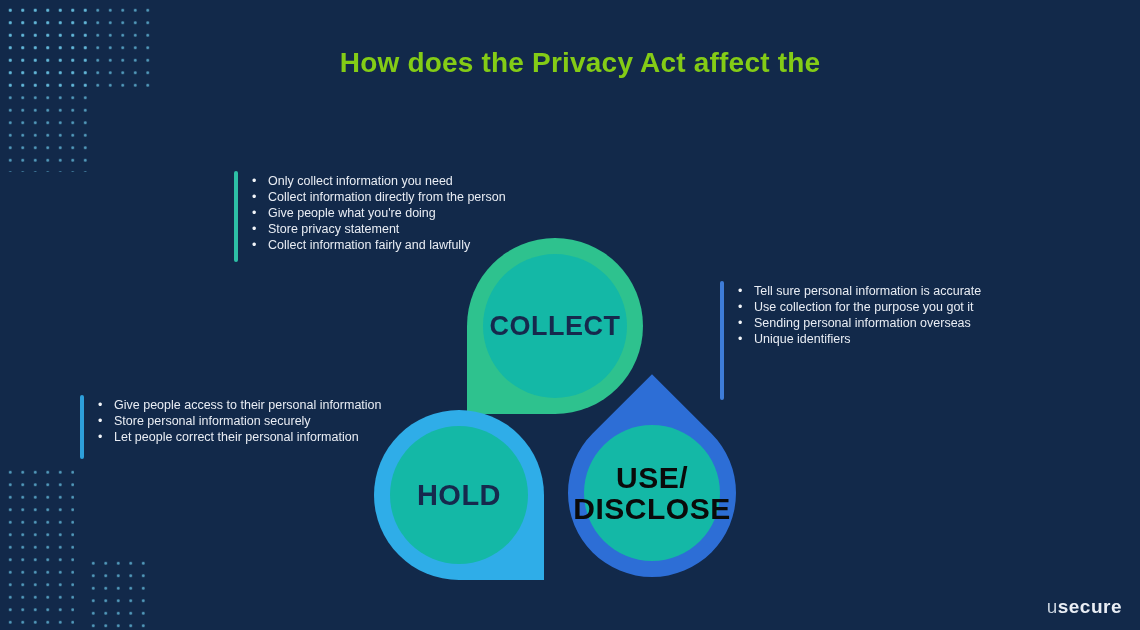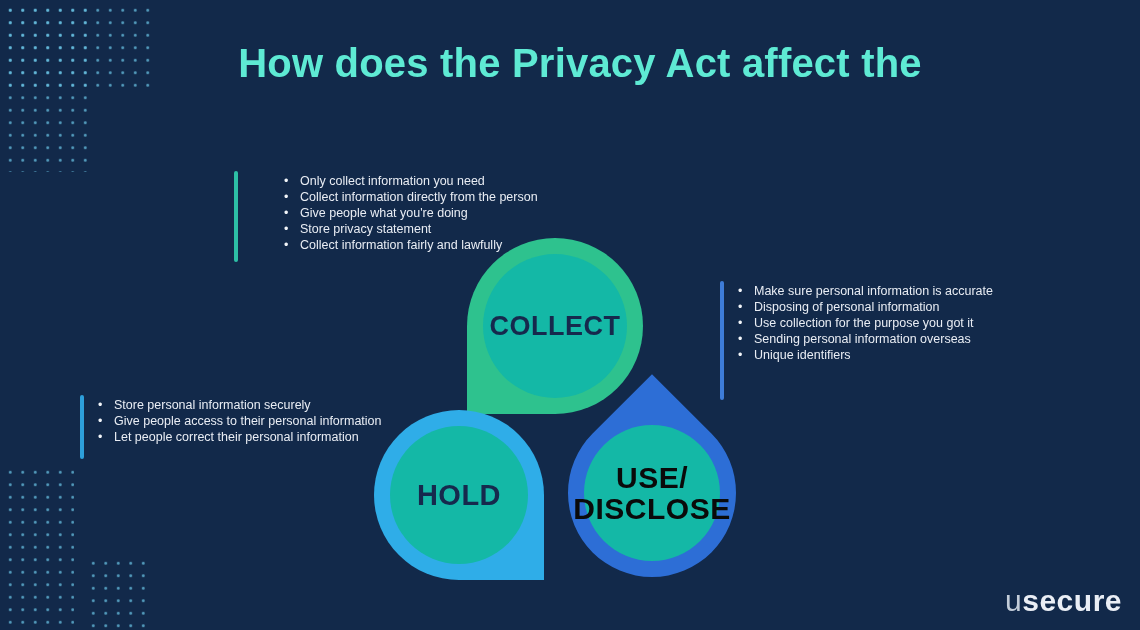--- a/index.html
+++ b/index.html
@@ -22,22 +22,22 @@
   .dots-tl-wide { left: 0; top: 0; width: 152px; height: 88px; }
   .dots-tl-tall { left: 0; top: 0; width: 88px;  height: 172px; }
   .dots-bl-tall { left: 0; top: 462px; width: 74px; height: 168px; }
   .dots-bl-wide { left: 83px; top: 553px; width: 70px; height: 77px; }
 
   
   .title {
     position: absolute;
     left: 150px; top: 34px; width: 860px;
     margin: 0;
-    color: #5eead4;
-    font-size: 40px;
+    color: #84cc16;
+    font-size: 28px;
     line-height: 58px;
     font-weight: bold;
     text-align: center;
     letter-spacing: 0.2px;
   }
 
   
   .pin { position: absolute; }
   .pin-collect {
     left: 467px; top: 238px; width: 176px; height: 176px;
@@ -85,32 +85,32 @@
     font-size: 12.5px;
     line-height: 16px;
   }
   .list li { white-space: nowrap; }
   .list li::before {
     content: "\2022";
     display: inline-block;
     width: 16px;
     color: #f2f5f9;
   }
-  .list-collect { left: 234px; top: 171px; gap: 32px; }
+  .list-collect { left: 234px; top: 171px; }
   .list-collect .accent-bar { height: 91px; background: #2dbfa6; }
   .list-use { left: 720px; top: 281px; }
   .list-use .accent-bar { height: 119px; background: #3e7cd8; }
   .list-hold { left: 80px; top: 395px; }
   .list-hold .accent-bar { height: 64px; background: #2d9fdb; }
 
   
   .logo {
     position: absolute;
     right: 18px; bottom: 12px;
-    font-size: 30px;
+    font-size: 19px;
     letter-spacing: 0.5px;
   }
   .logo .logo-u { color: #c3cdd9; font-weight: normal; }
   .logo .logo-rest { color: #eaeef5; font-weight: bold; }
 </style>
 </head>
 <body>
 
 <div class="canvas">
 
@@ -142,33 +142,32 @@
         <li>Collect information directly from the person</li>
         <li>Give people what you're doing</li>
         <li>Store privacy statement</li>
         <li>Collect information fairly and lawfully</li>
       </ul>
   </div>
 
   <div class="list list-use">
     <div class="accent-bar"></div>
     <ul>
-        <li>Make sure personal information is accurate</li>
-        <li>Disposing of personal information</li>
+        <li>Tell sure personal information is accurate</li>
         <li>Use collection for the purpose you got it</li>
         <li>Sending personal information overseas</li>
         <li>Unique identifiers</li>
       </ul>
   </div>
 
   <div class="list list-hold">
     <div class="accent-bar"></div>
     <ul>
+        <li>Give people access to their personal information</li>
         <li>Store personal information securely</li>
-        <li>Give people access to their personal information</li>
         <li>Let people correct their personal information</li>
       </ul>
   </div>
 
   <div class="logo">
     <span class="logo-u">u</span><span class="logo-rest">secure</span>
   </div>
 
 </div>
 

